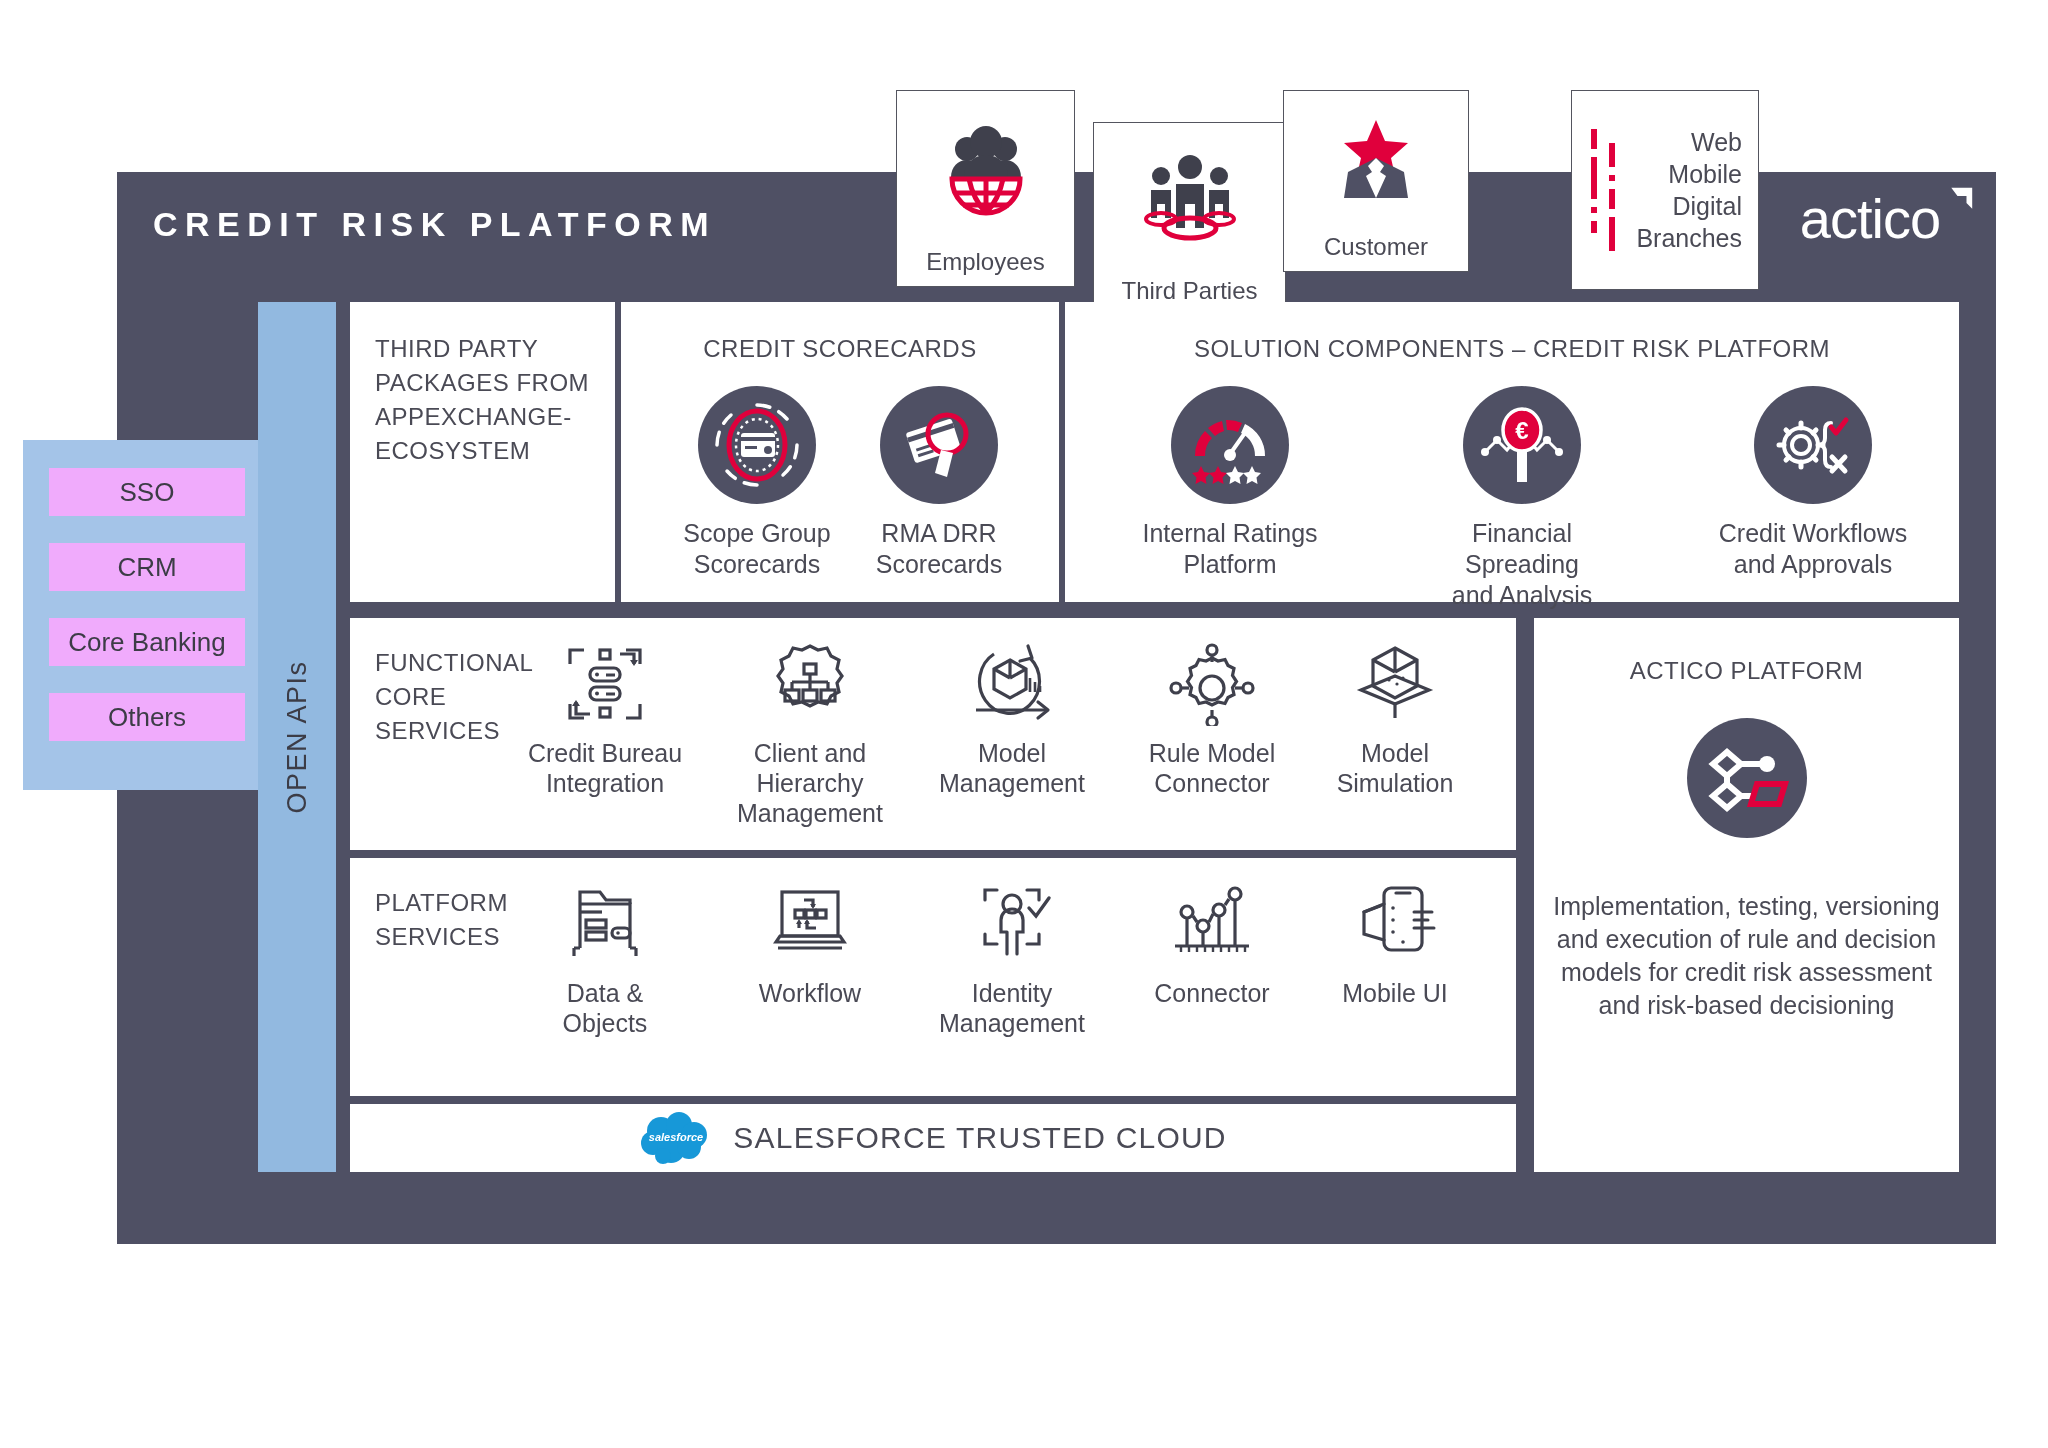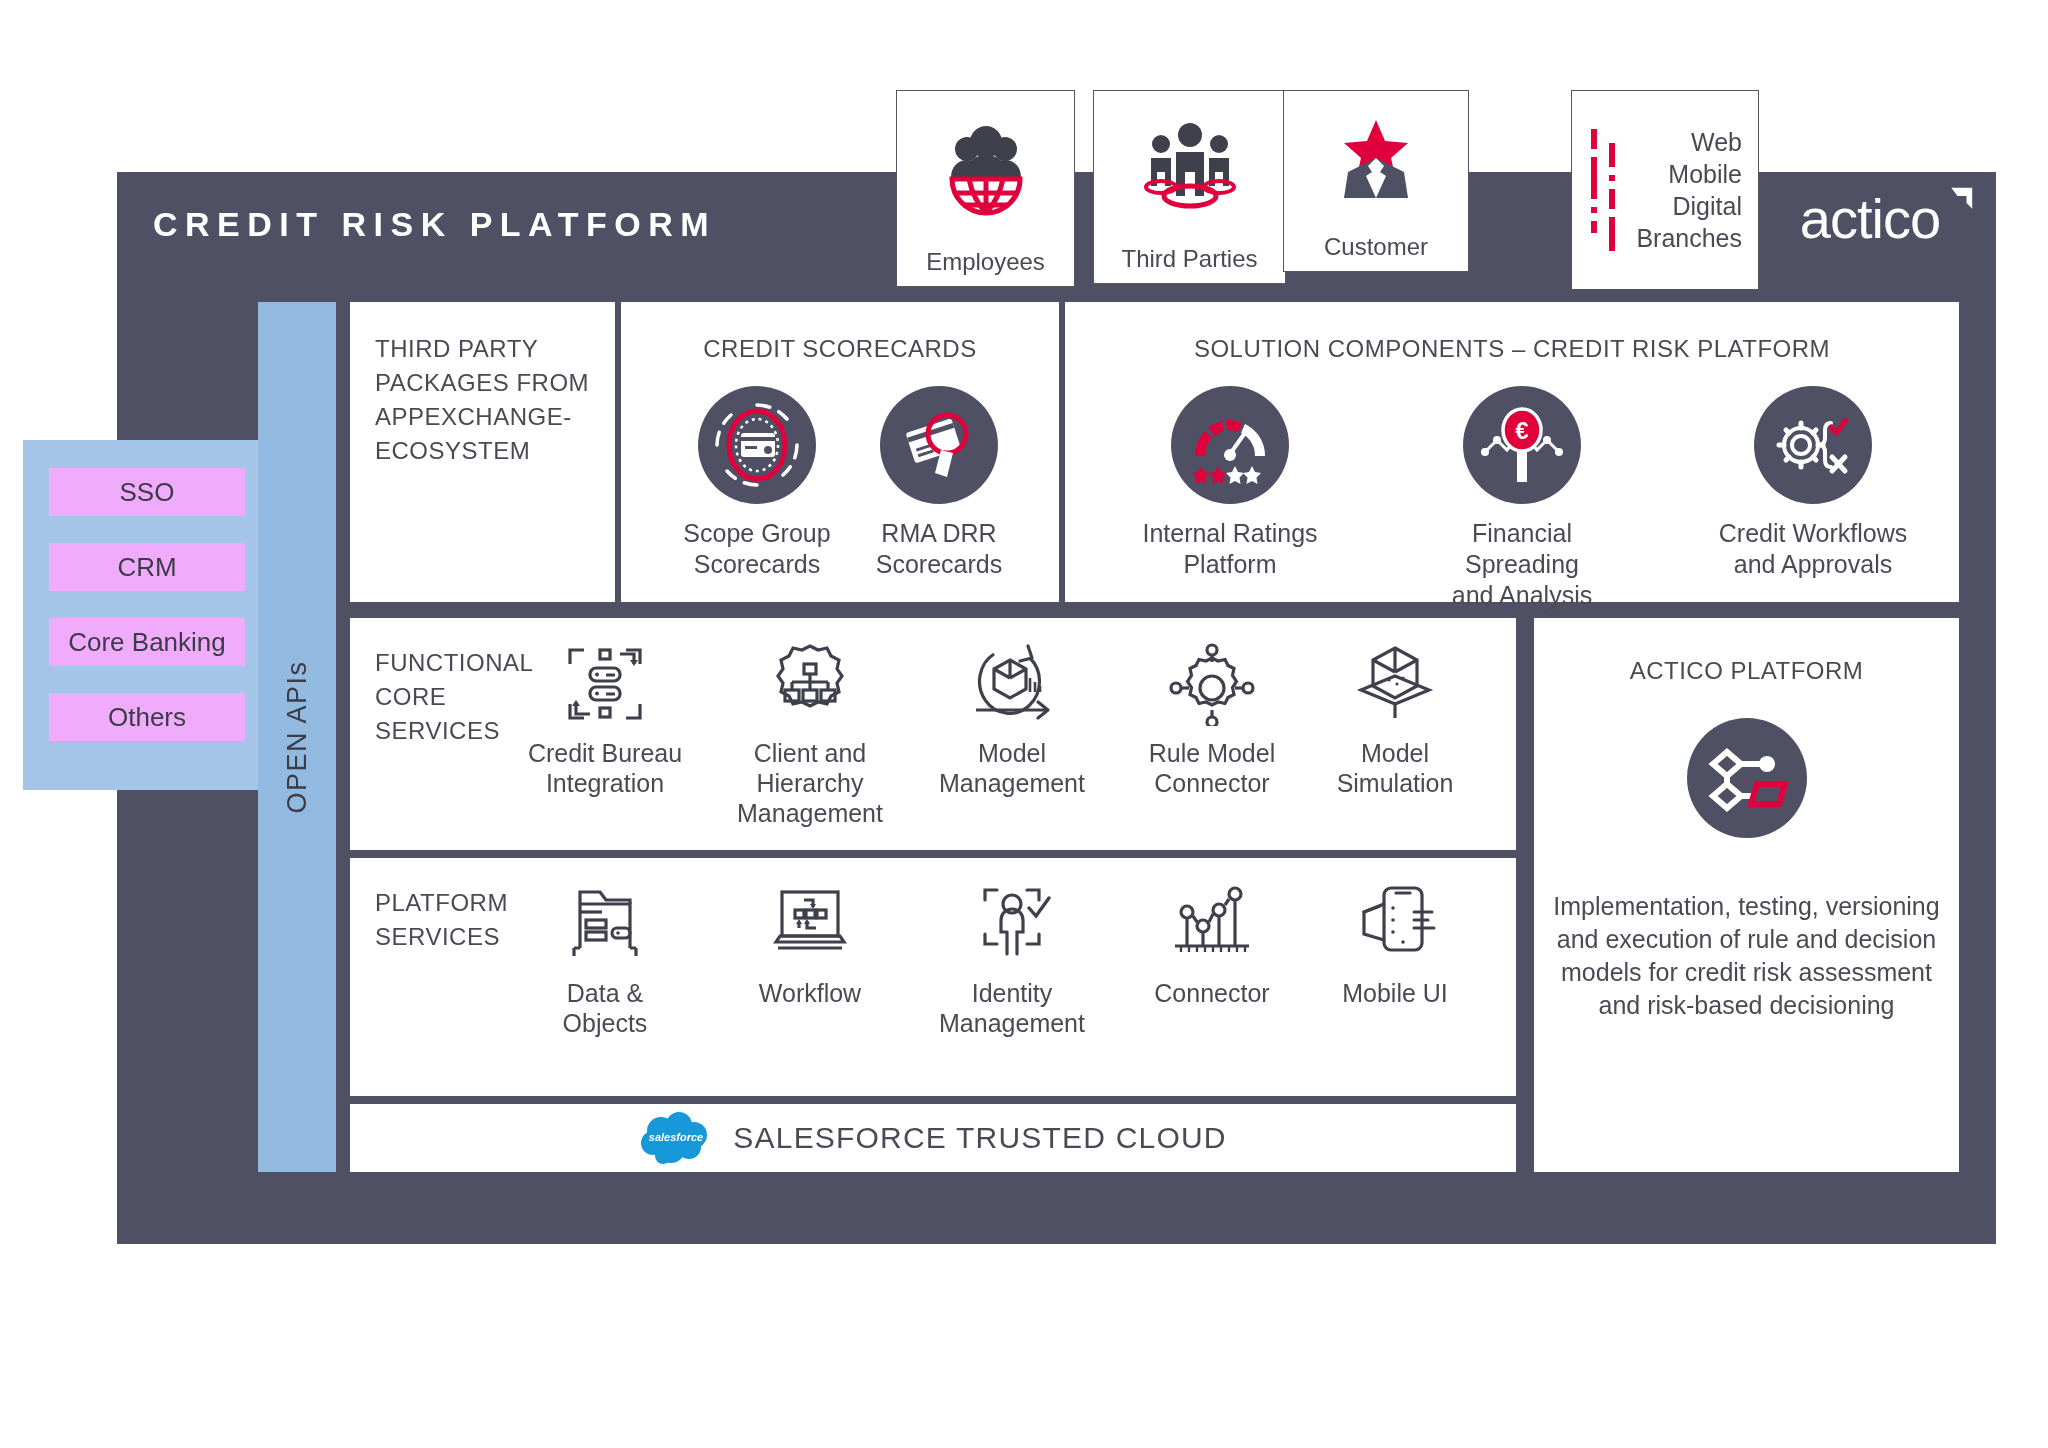--- a/index.html
+++ b/index.html
@@ -18,21 +18,21 @@
   #logo .word{font-size:56px;color:#fff;letter-spacing:-1px;line-height:62px;font-weight:400;}
   #logo .arrow{position:absolute;right:-6px;top:-4px;width:38px;height:38px;}
 
   
   .persona{position:absolute;top:90px;background:#fff;border:1.6px solid #54555f;
            box-sizing:border-box;display:flex;flex-direction:column;
            align-items:center;justify-content:flex-end;padding-bottom:10px;}
   .persona .plabel{font-size:24px;color:#4a4a55;line-height:29px;text-align:center;}
   .persona .picon{flex:1;display:flex;align-items:center;justify-content:center;width:100%;}
   #p0{left:896px;width:179px;height:197px;}
-  #p1{left:1093px;width:193px;height:194px;}
+  #p1{left:1093px;width:193px;height:194px;margin-top:32px;}
   #p2{left:1283px;width:186px;height:182px;}
   #p3{left:1571px;width:188px;height:200px;display:flex;flex-direction:row;
       align-items:center;justify-content:flex-start;padding:0 8px 0 10px;}
   #p3 .barsicon{width:46px;height:130px;flex:0 0 auto;}
   #p3 .wmlabel{flex:1;text-align:right;font-size:25px;line-height:32px;color:#4a4a55;padding-right:8px;}
 
   
   #apis-bg{position:absolute;left:23px;top:440px;width:235px;height:350px;background:#a4c4e8;}
   .api-chip{position:absolute;left:49px;width:196px;height:48px;background:#f0abfc;
             display:flex;align-items:center;justify-content:center;font-size:26px;color:#3c3c46;}

